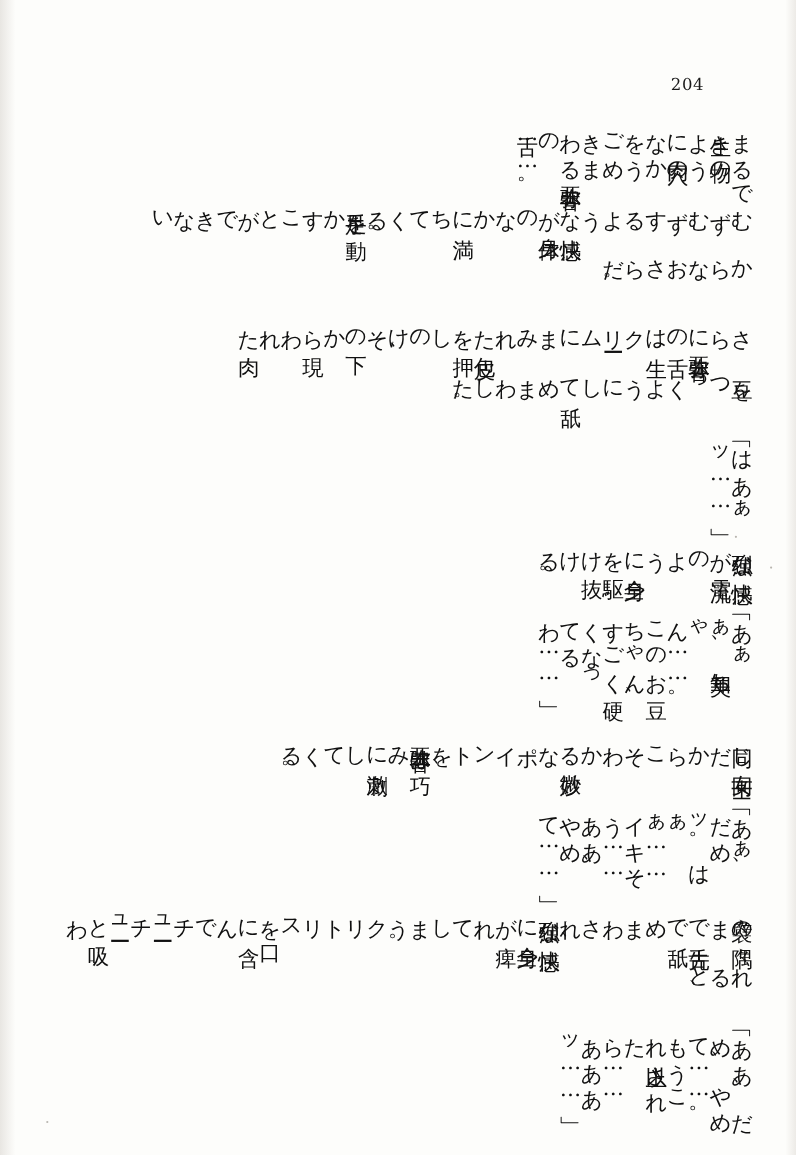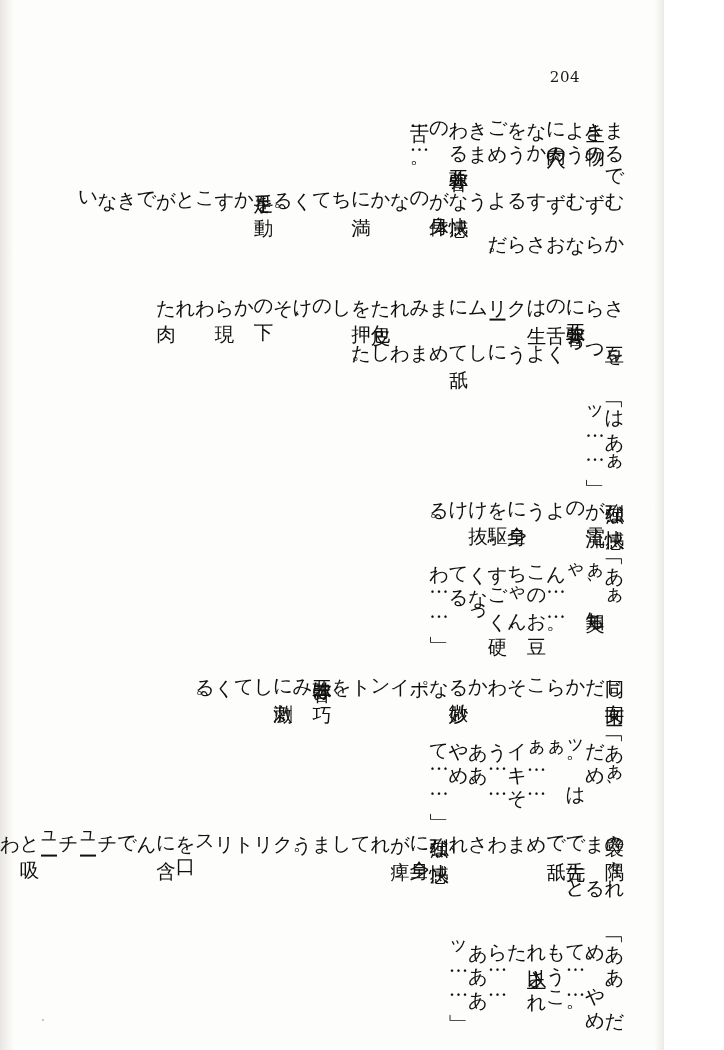--- a/index.html
+++ b/index.html
@@ -2,21 +2,21 @@
 <html><head>
 <meta charset="utf-8">
 <style>
   html, body {
     margin: 0;
     padding: 0;
     background: #ffffff;
   }
   #page {
     position: relative;
-    width: 664px;
+    width: 724px;
     height: 1050px;
     background: #fdfdfb;
     overflow: hidden;
     font-family: "DejaVu Serif", "Liberation Serif", serif;
     text-decoration: underline;
   }
   
   #page::before {
     content: "";
     position: absolute;

